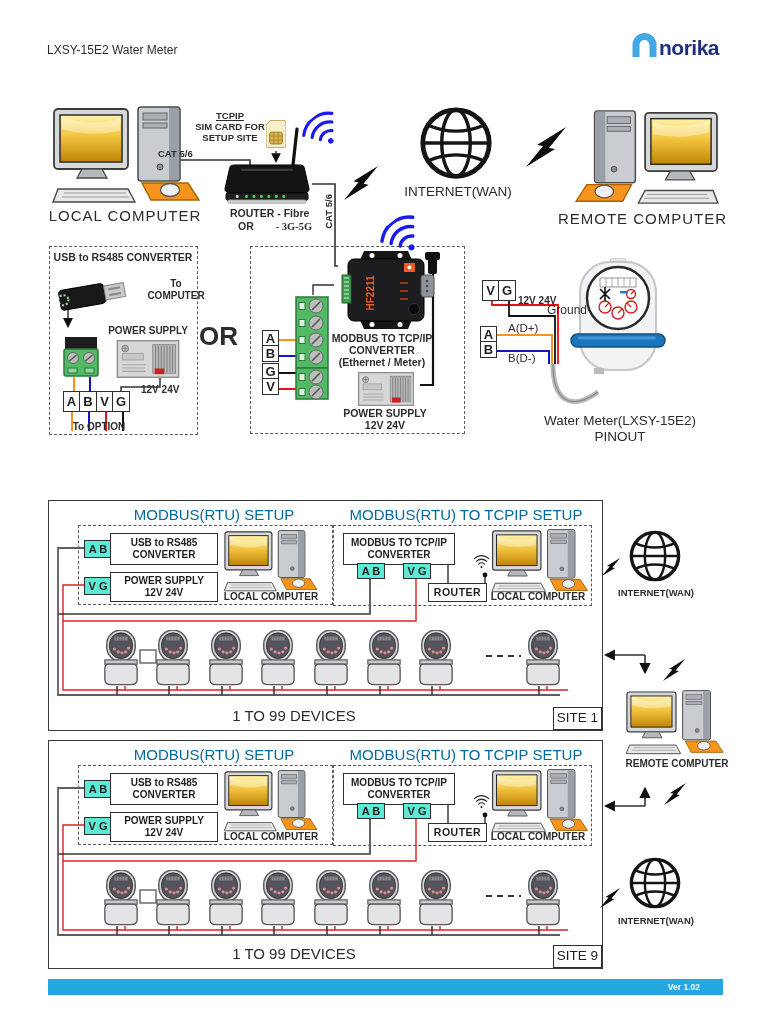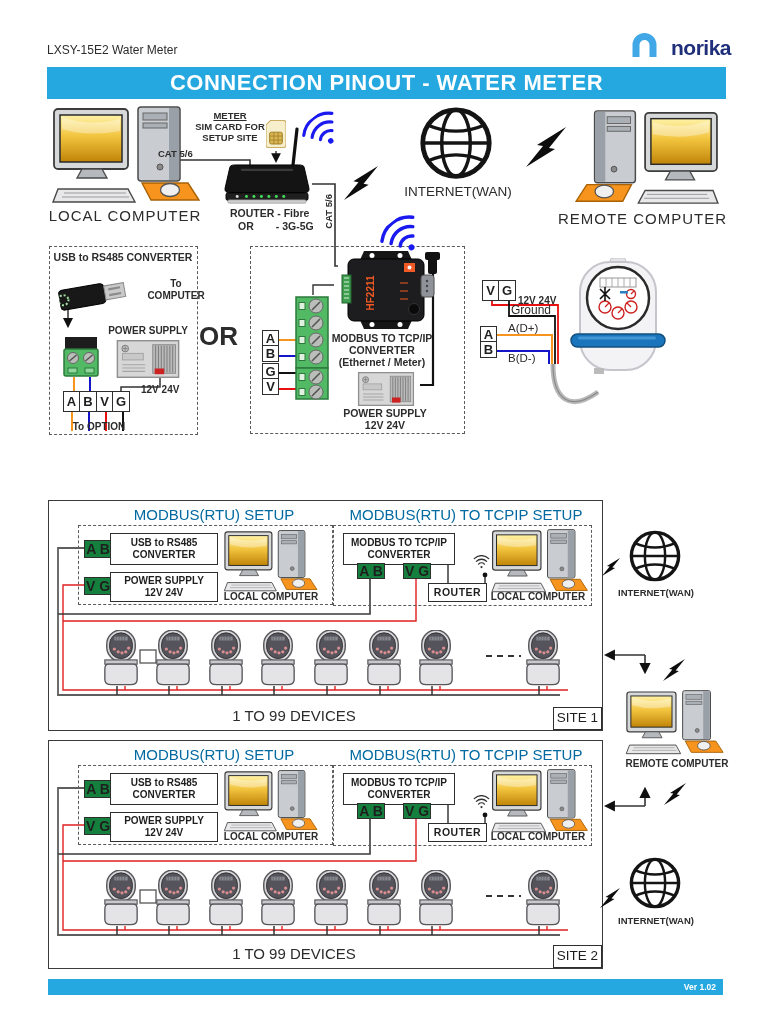--- a/index.html
+++ b/index.html
@@ -13,30 +13,30 @@
   .banner{background:#25a8e0;color:#fff;font-weight:700;font-size:22px;letter-spacing:.5px;
           text-align:center;z-index:2;}
   .dash{border:1.6px dashed #5a5a5a;z-index:2;}
   .solidbox{border:1.5px solid #2e2e2e;background:#fff;z-index:3;display:flex;flex-direction:column;
             align-items:center;justify-content:center;line-height:1.25;}
   .cellrow{display:flex;z-index:3;}
   .cellcol{display:flex;flex-direction:column;z-index:3;}
   .cell{width:16px;height:19px;border:1.5px solid #2e2e2e;margin-left:-1.5px;background:#fff;
         display:flex;align-items:center;justify-content:center;font-weight:700;font-size:13px;}
   .cellcol .cell{margin-left:0;margin-top:-1.5px;width:15px;height:15px;}
-  .minicell{border:1.5px solid #2e2e2e;background:#15803d;display:flex;align-items:center;
-            justify-content:center;font-weight:700;font-size:14px;z-index:3;}
+  .minicell{border:1.5px solid #2e2e2e;background:#5eead4;display:flex;align-items:center;
+            justify-content:center;font-weight:700;font-size:11px;z-index:3;}
   .vtext{writing-mode:vertical-rl;transform:rotate(180deg);}
   .site{border:1.7px solid #3a3a3a;z-index:2;}
   .sitetitle{font-size:15px;color:#0369a1;text-align:center;z-index:3;}
   .icon{z-index:2;}
   svg{display:block;}
   #footerbar{background:#25a8e0;color:#fff;font-size:8.5px;font-weight:700;text-align:right;
-             line-height:16px;padding-right:7px;box-sizing:border-box;z-index:2;}
-  #brand{display:flex;align-items:flex-end;gap:13px;z-index:3;}
+             line-height:16px;padding-right:23px;box-sizing:border-box;z-index:2;}
+  #brand{display:flex;align-items:flex-end;gap:1px;z-index:3;}
   #brand .word{font-size:21px;font-weight:700;color:#1f2f7a;letter-spacing:-.5px;line-height:1;}
 </style>
 </head>
 <body>
 
 <div id="page">
 
 <svg width="0" height="0" style="position:absolute">
  <defs>
   <linearGradient id="gScr" x1="0" y1="0" x2="0" y2="1">
@@ -293,45 +293,44 @@
 </svg>
 
 <div class="a z3 lbl" style="left:47px;top:44px;font-size:12px;">LXSY-15E2 Water Meter</div>
 <div class="a" id="brand" style="left:631px;top:32px;">
   <svg width="27" height="26" viewBox="0 0 27 26">
     <path d="M5 25 V13 a8.5 8.5 0 0 1 17 0 V25" fill="none" stroke="#41a7e6" stroke-width="7"></path>
   </svg>
   <span class="word">norika</span>
 </div>
 
-<div class="a banner" style="left:47px;top:67px;width:679px;height:32px;line-height:32px;">CONNECTION PINOUT -  WATER METER</div>
 
 <svg class="a icon" style="left:50px;top:103px" width="150" height="104">
       <use href="#sym-pc"></use>
     </svg>
 <div class="a z3 lbl ctr" style="left:40px;top:207px;width:170px;font-size:15px;letter-spacing:1px;">LOCAL COMPUTER</div>
 <div class="a z3 lbl b" style="left:158px;top:149px;font-size:9.5px;">CAT 5/6</div>
 
 <div class="a z3 lbl b ctr" style="left:192px;top:111px;width:76px;font-size:9.5px;">
-  <span style="text-decoration:underline">METER</span><br>
+  <span style="text-decoration:underline">TCPIP</span><br>
   <span>SIM CARD FOR</span><br>
   <span>SETUP SITE</span>
 </div>
 <svg class="a icon" style="left:266px;top:120px" width="20" height="28">
       <use href="#sym-sim"></use>
     </svg>
 <svg class="a icon" style="left:220px;top:164px" width="94" height="41">
       <use href="#sym-router"></use>
     </svg>
 <svg class="a icon" style="left:302px;top:114px;color:#1a1af0;transform:rotate(-38deg)" width="42" height="34">
       <use href="#sym-wifi"></use>
     </svg>
 <div class="a z3 lbl b" style="left:230px;top:207px;width:110px;font-size:10.5px;line-height:1.2;">
   <div>ROUTER - Fibre</div>
-  <div><span style="margin-left:8px;">OR</span><span style="margin-left:22px;">- 3G-5G</span></div>
+  <div><span style="margin-left:8px;">OR</span><span style="margin-left:22px;font-family:Liberation Serif, serif;">- 3G-5G</span></div>
 </div>
 <div class="a z3 lbl b vtext" style="left:324px;top:194px;font-size:9.5px;">CAT 5/6</div>
 <svg class="a icon" style="left:337px;top:166px" width="48" height="34">
       <use href="#sym-bolt"></use>
     </svg>
 <svg class="a icon" style="left:418px;top:105px" width="76" height="76">
       <use href="#sym-globe"></use>
     </svg>
 <div class="a z3 lbl ctr" style="left:393px;top:184px;width:130px;font-size:13.5px;">INTERNET(WAN)</div>
 <svg class="a icon" style="left:512px;top:127px" width="68" height="40">
@@ -398,30 +397,34 @@
 <div class="a z3 lbl b ctr" style="left:338px;top:407px;width:94px;font-size:10.5px;">
   <span>POWER SUPPLY</span><br>
   <span>12V 24V</span>
 </div>
 
 <div class="a cellrow" style="left:483px;top:280px;">
   <div class="cell">V</div>
   <div class="cell">G</div>
 </div>
 <div class="a z3 lbl b" style="left:518px;top:295px;font-size:10px;">12V 24V</div>
-<div class="a z3 lbl" style="left:511px;top:304px;font-size:12px;">Ground</div>
+<div class="a z3 lbl" style="left:511px;top:304px;font-size:12px;padding-left:36px;">Ground</div>
 <div class="a cellcol" style="left:480px;top:327px;">
   <div class="cell">A</div>
   <div class="cell">B</div>
 </div>
 <div class="a z3 lbl" style="left:508px;top:322px;font-size:11.5px;">A(D+)</div>
 <div class="a z3 lbl" style="left:508px;top:352px;font-size:11.5px;">B(D-)</div>
 <svg class="a icon" style="left:568px;top:258px" width="100" height="132">
       <use href="#sym-wm"></use>
     </svg>
+<div class="a z3 lbl ctr" style="left:536px;top:413px;width:168px;font-size:13.5px;">
+  <span>Water Meter(LXSY-15E2)</span><br>
+  <span>PINOUT</span>
+</div>
 
 
 <div class="a site" style="left:48px;top:500px;width:553px;height:229px;">
   <svg class="a" style="left:0;top:0" width="553" height="229" viewBox="0 0 553 229">
         <use href="#sym-sitewires"></use>
       </svg>
   <div class="a sitetitle" style="left:50px;top:5px;width:230px;">MODBUS(RTU) SETUP</div>
   <div class="a sitetitle" style="left:288px;top:5px;width:258px;">MODBUS(RTU) TO TCPIP SETUP</div>
   <div class="a dash" style="left:29px;top:24px;width:253px;height:78px;"></div>
   <div class="a dash" style="left:284px;top:24px;width:257px;height:79px;"></div>
@@ -505,21 +508,21 @@
   <div class="a minicell" style="left:354px;top:62px;width:26px;height:14px;">V G</div>
   <div class="a solidbox" style="left:379px;top:82px;width:57px;height:17px;font-size:10.5px;font-weight:700;letter-spacing:.5px;">ROUTER</div>
   <svg class="a icon" style="left:424px;top:54px;color:#333" width="17" height="14">
         <use href="#sym-wifi"></use>
       </svg>
   <svg class="a icon" style="left:440px;top:26px" width="100" height="68">
         <use href="#sym-pc"></use>
       </svg>
   <div class="a z3 lbl b ctr" style="left:434px;top:90px;width:110px;font-size:10px;">LOCAL COMPUTER</div>
   <div class="a z3 lbl ctr" style="left:130px;top:204px;width:230px;font-size:15px;">1 TO 99 DEVICES</div>
-  <div class="a solidbox" style="left:504px;top:204px;width:47px;height:21px;font-size:13.5px;">SITE 2</div>
+  <div class="a solidbox" style="left:504px;top:204px;width:47px;height:21px;font-size:13.5px;">SITE 9</div>
 </div>
 
 <svg class="a icon" style="left:628px;top:856px" width="54" height="54">
       <use href="#sym-globe"></use>
     </svg>
 <svg class="a icon" style="left:595px;top:888px" width="30" height="20">
       <use href="#sym-bolt"></use>
     </svg>
 <div class="a z3 lbl b ctr" style="left:597px;top:916px;width:118px;font-size:9.5px;">INTERNET(WAN)</div>
 

